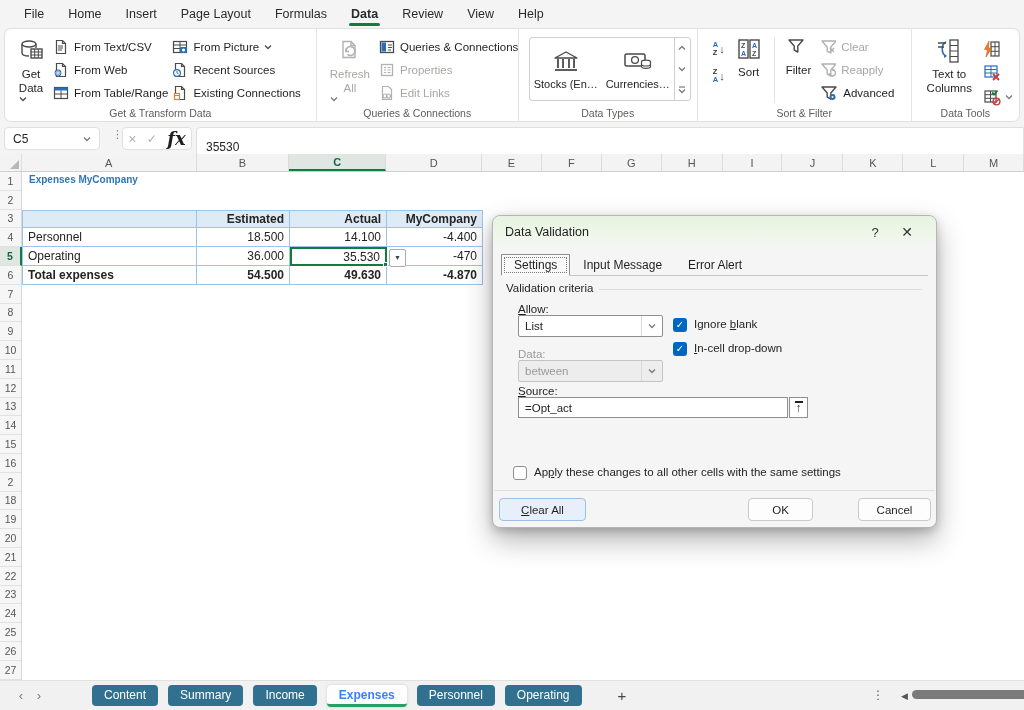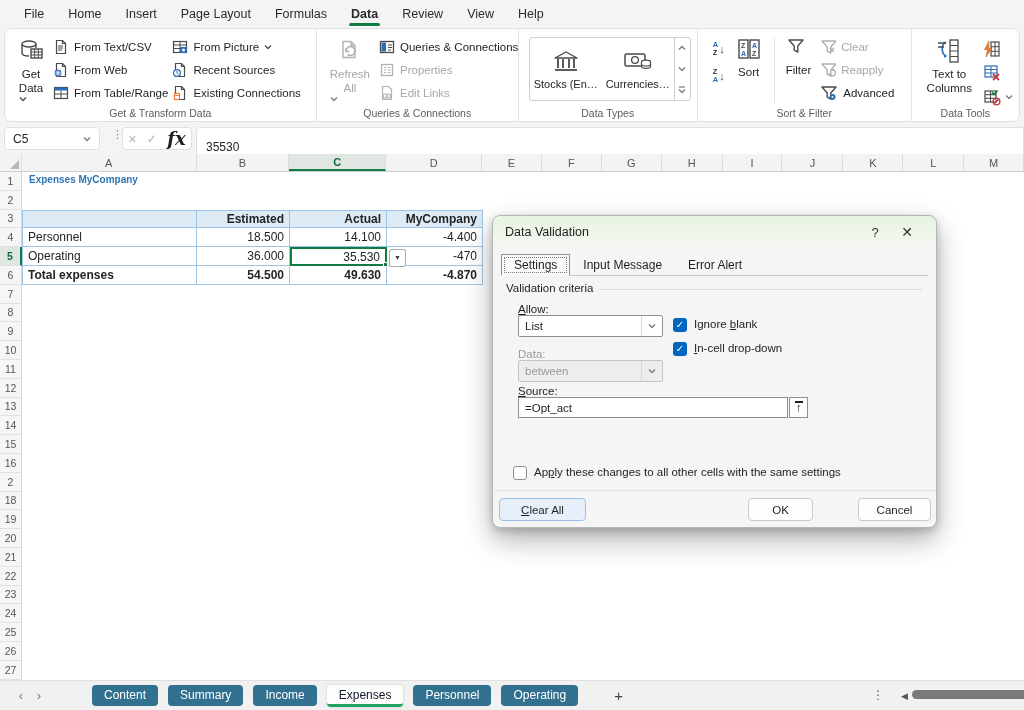--- a/index.html
+++ b/index.html
@@ -107,21 +107,21 @@
   .dbtn.clear { left:6px; width:87px; background:#e7f0fa; border-color:#9cc0e8; }
   .dbtn.ok { left:255px; width:65px; }
   .dbtn.cancel { left:365px; width:73px; }
   
   .tabstrip { position:absolute; left:0; right:0; bottom:0; height:30px; background:#f1f1f1; border-top:1px solid #e0e0e0;
               display:flex; align-items:center; }
   .nav-arrow { color:#7a7a7a; font-size:13px; width:18px; text-align:center; }
   .nav-arrow:first-child { margin-left:12px; }
   .stabs { display:flex; align-items:center; gap:10px; margin-left:44px; }
   .stab { background:#31708F; color:#fff; font-size:12px; padding:3px 12px 4px; border-radius:4px; }
-  .stab.active { background:#fdfdfd; color:#0f172a; font-weight:normal; border-bottom:3px solid #21a366; padding-bottom:2px;
+  .stab.active { background:#fdfdfd; color:#3b82f6; font-weight:bold; border-bottom:3px solid #21a366; padding-bottom:2px;
                  box-shadow:0 0 3px rgba(0,0,0,.15); }
   .addsheet { margin-left:36px; font-size:15px; color:#444; }
   .hscroll-dots { position:absolute; right:140px; top:7px; color:#555; font-size:12px; }
   .hscroll-arrow { position:absolute; right:116px; top:10px; color:#555; font-size:9px; }
   .hscroll-thumb { position:absolute; right:-6px; top:9px; width:118px; height:9px; background:#7a7a7a; border-radius:5px; }
   u { text-decoration:underline; }
 </style>
 </head>
 <body>
 

